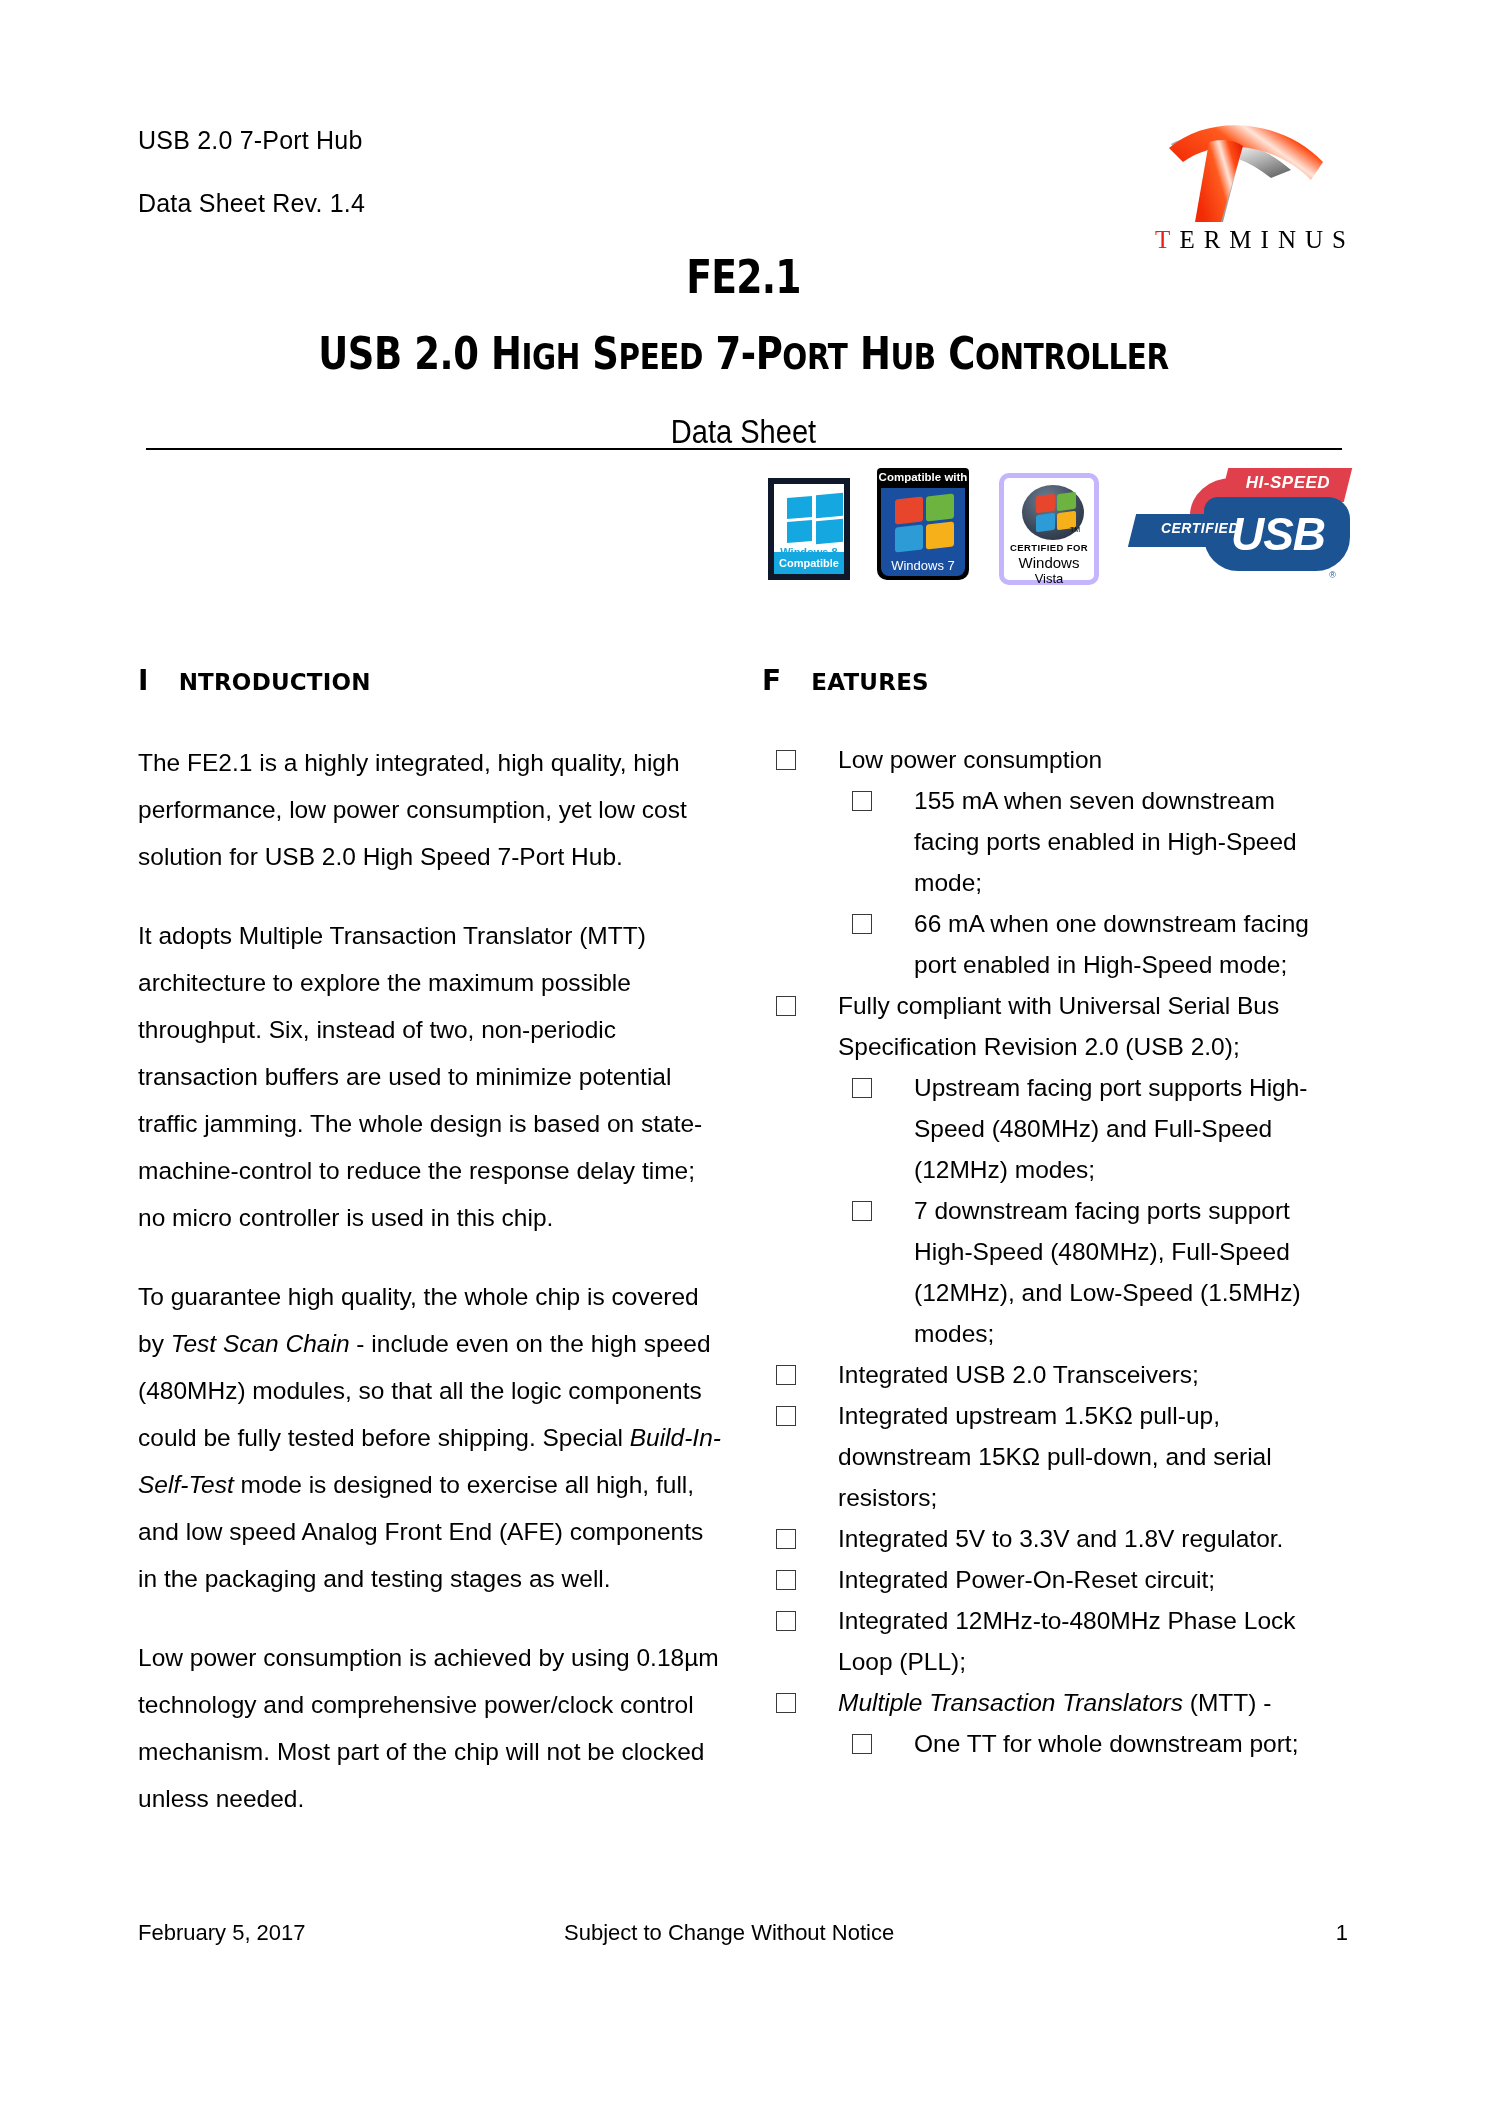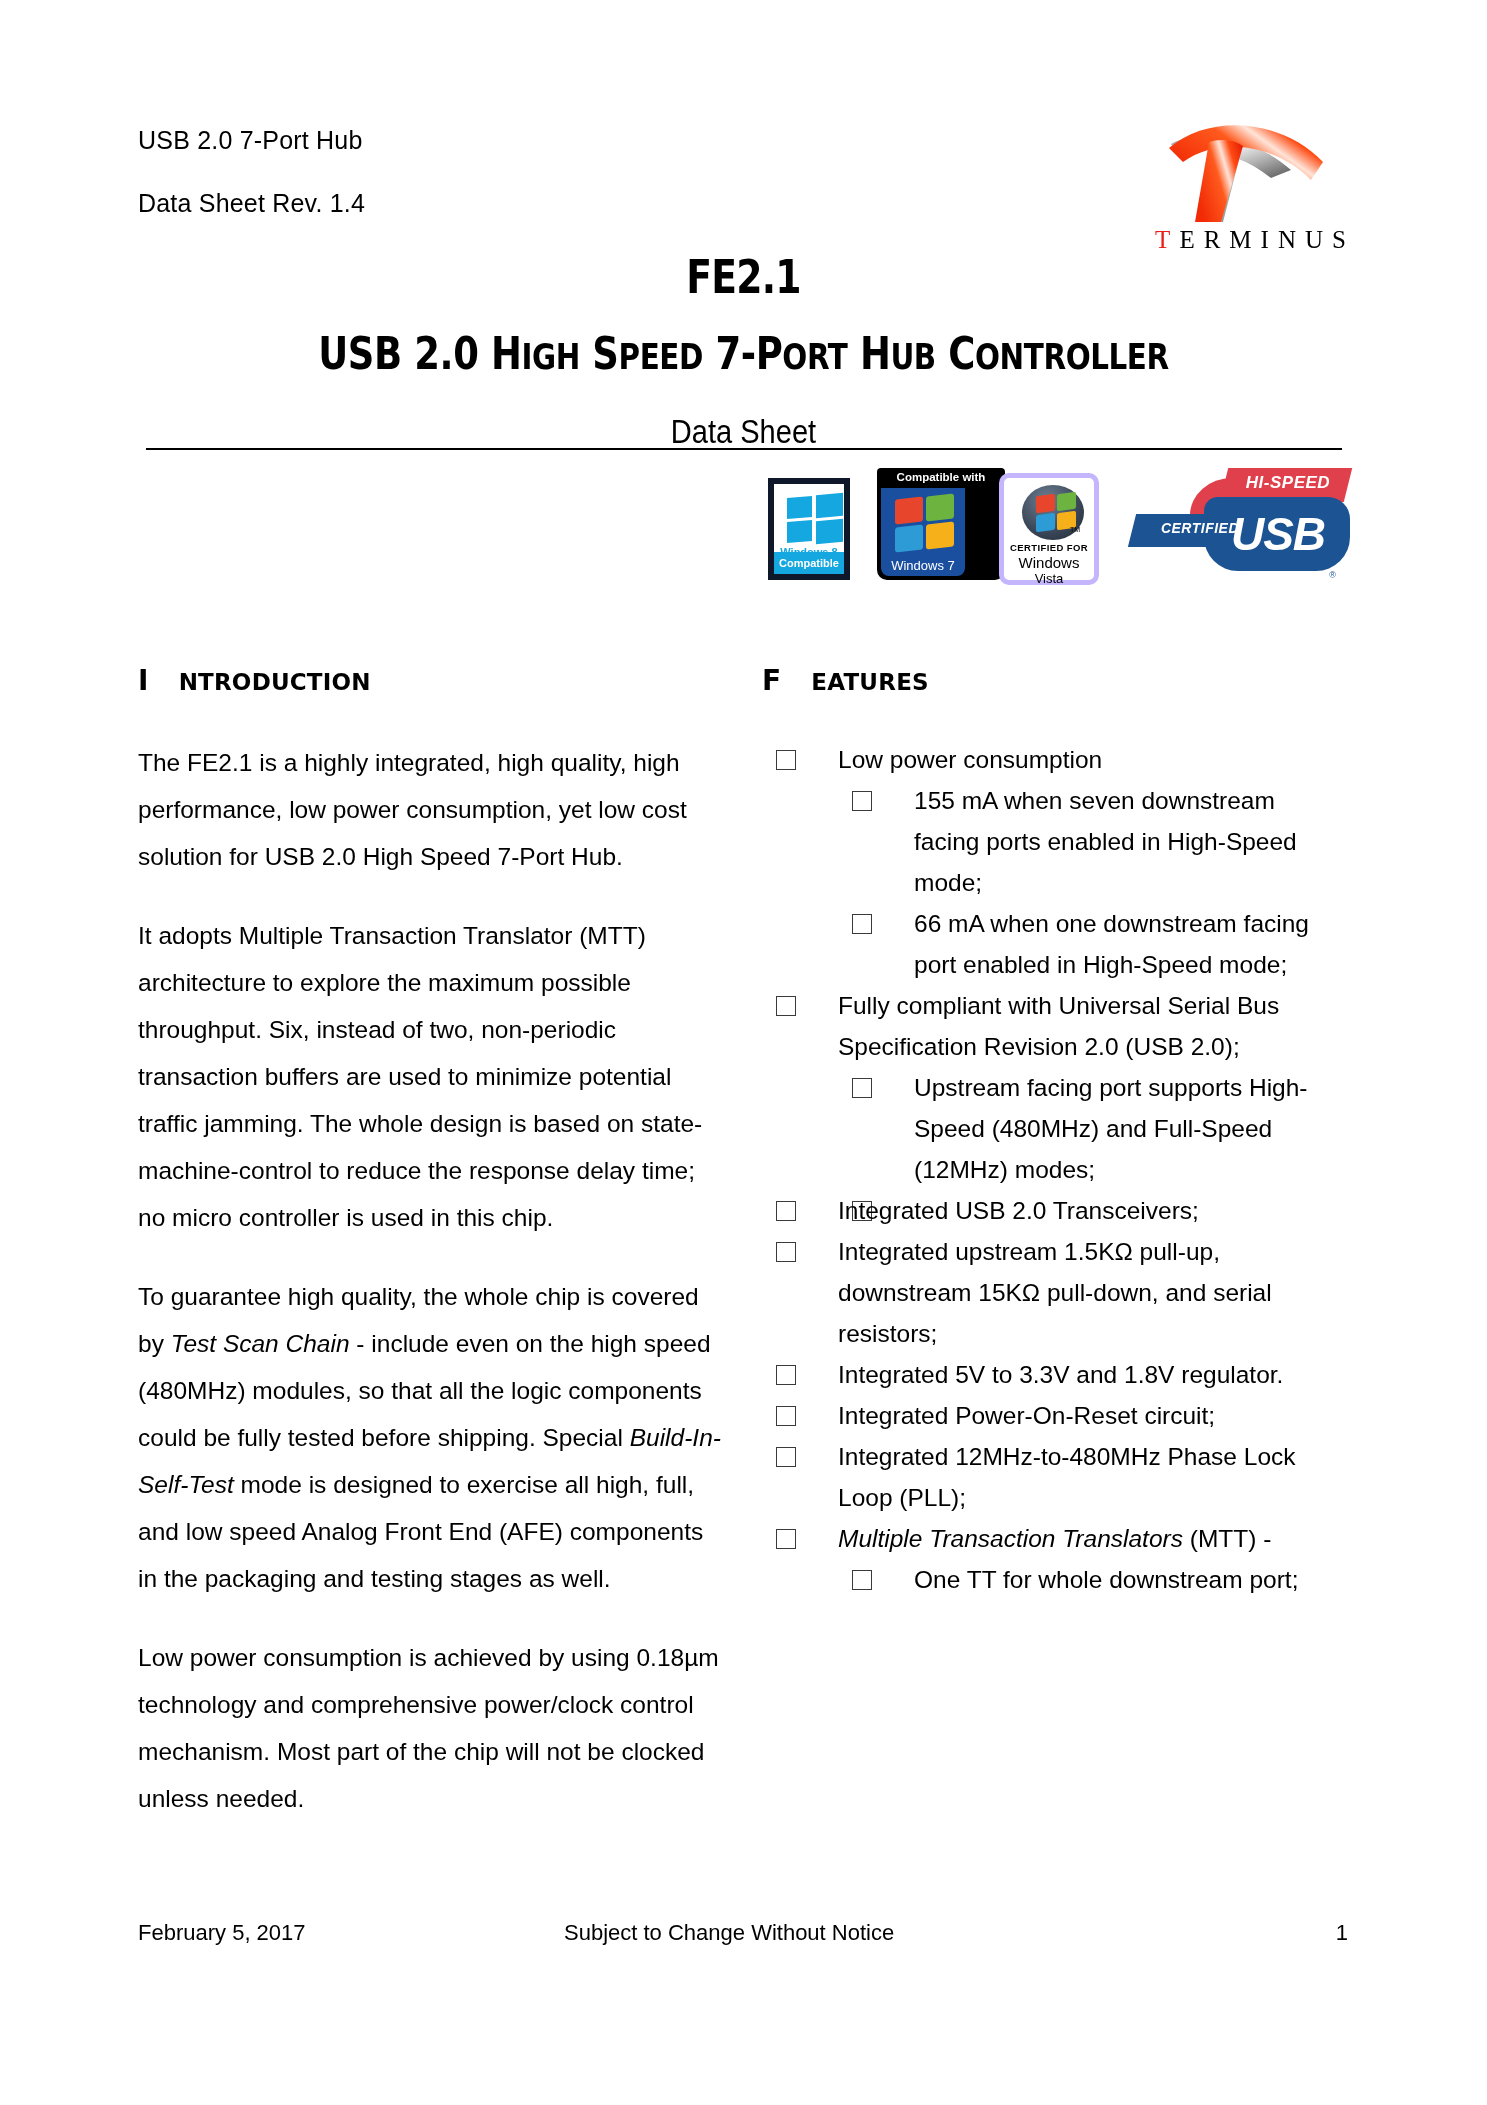--- a/index.html
+++ b/index.html
@@ -115,21 +115,21 @@
   .b-win8 .tiles { position:absolute; left:13px; top:10px; width:56px; height:48px; }
   .b-win8 .tile { position:absolute; background:#14A7E0; }
   .b-win8 .t1 { left:0; top:3px; width:25px; height:21px; transform: skewY(-5deg); }
   .b-win8 .t2 { left:29px; top:0px; width:27px; height:23px; transform: skewY(-5deg); }
   .b-win8 .t3 { left:0; top:27px; width:25px; height:21px; transform: skewY(-5deg); }
   .b-win8 .t4 { left:29px; top:26px; width:27px; height:23px; transform: skewY(-5deg); }
   .b-win8 .w8 { position:absolute; left:0; top:62px; width:100%; text-align:center; font-size:11px; color:#14A7E0; font-weight:bold; }
   .b-win8 .cmp { position:absolute; left:0; bottom:0; width:100%; height:22px; background:#14A7E0; color:#fff; font-size:11px; font-weight:bold; text-align:center; line-height:22px; }
 
   
-  .b-win7 { left: 117px; top: 8px; width: 92px; height: 112px; background:#000; border-radius: 4px 4px 10px 10px; padding-left: 36px; }
+  .b-win7 { left: 117px; top: 8px; width: 92px; height: 112px; background:#000; border-radius: 4px 4px 10px 10px; }
   .b-win7 .cw { position:absolute; left:0; top:3px; width:100%; text-align:center; color:#fff; font-size:11.5px; font-weight:bold; }
   .b-win7 .flag-box { position:absolute; left:4px; top:20px; width:84px; height:88px; background:#1A4FA0; border-radius:0 0 8px 8px; overflow:hidden;}
   .b-win7 .fq { position:absolute; width:28px; height:25px; transform: skewY(-6deg) ; border-radius:3px;}
   .b-win7 .fq1 { left:14px; top:10px; background:#E8462C; }
   .b-win7 .fq2 { left:45px; top:7px; background:#6CB33F; }
   .b-win7 .fq3 { left:14px; top:38px; background:#2C9BD6; }
   .b-win7 .fq4 { left:45px; top:35px; background:#F5B01A; }
   .b-win7 .w7 { position:absolute; left:0; bottom:3px; width:100%; text-align:center; color:#fff; font-size:13px; font-family:"Liberation Sans", sans-serif;}
 
   
@@ -318,21 +318,21 @@
 
   <div class="col col-right">
     <h2 class="sec-head"><span>F</span><span class="sc">EATURES</span></h2>
 
     <ul class="feat">
       <li class="l1"><span class="bullet"></span><span>Low power consumption</span></li>
       <li class="l2"><span class="bullet"></span><span>155 mA when seven downstream facing ports enabled in High-Speed mode;</span></li>
       <li class="l2"><span class="bullet"></span><span>66 mA when one downstream facing port enabled in High-Speed mode;</span></li>
       <li class="l1"><span class="bullet"></span><span>Fully compliant with Universal Serial Bus Specification Revision 2.0 (USB 2.0);</span></li>
       <li class="l2"><span class="bullet"></span><span>Upstream facing port supports High-Speed (480MHz) and Full-Speed (12MHz) modes;</span></li>
-      <li class="l2"><span class="bullet"></span></li>
+      <li class="l2"><span class="bullet"></span><span>7 downstream facing ports support High-Speed (480MHz), Full-Speed (12MHz), and Low-Speed (1.5MHz) modes;</span></li>
       <li class="l1"><span class="bullet"></span><span>Integrated USB 2.0 Transceivers;</span></li>
       <li class="l1"><span class="bullet"></span><span>Integrated upstream 1.5KΩ pull-up, downstream 15KΩ pull-down, and serial resistors;</span></li>
       <li class="l1"><span class="bullet"></span><span>Integrated 5V to 3.3V and 1.8V regulator.</span></li>
       <li class="l1"><span class="bullet"></span><span>Integrated Power-On-Reset circuit;</span></li>
       <li class="l1"><span class="bullet"></span></li>
       <li class="l1"><span class="bullet"></span><span>Integrated 12MHz-to-480MHz Phase Lock Loop (PLL);</span></li>
       <li class="l1"><span class="bullet"></span><i>Multiple Transaction Translators</i><span> (MTT) -</span></li>
       <li class="l2"><span class="bullet"></span><span>One TT for whole downstream port;</span></li>
     </ul>
   </div>

